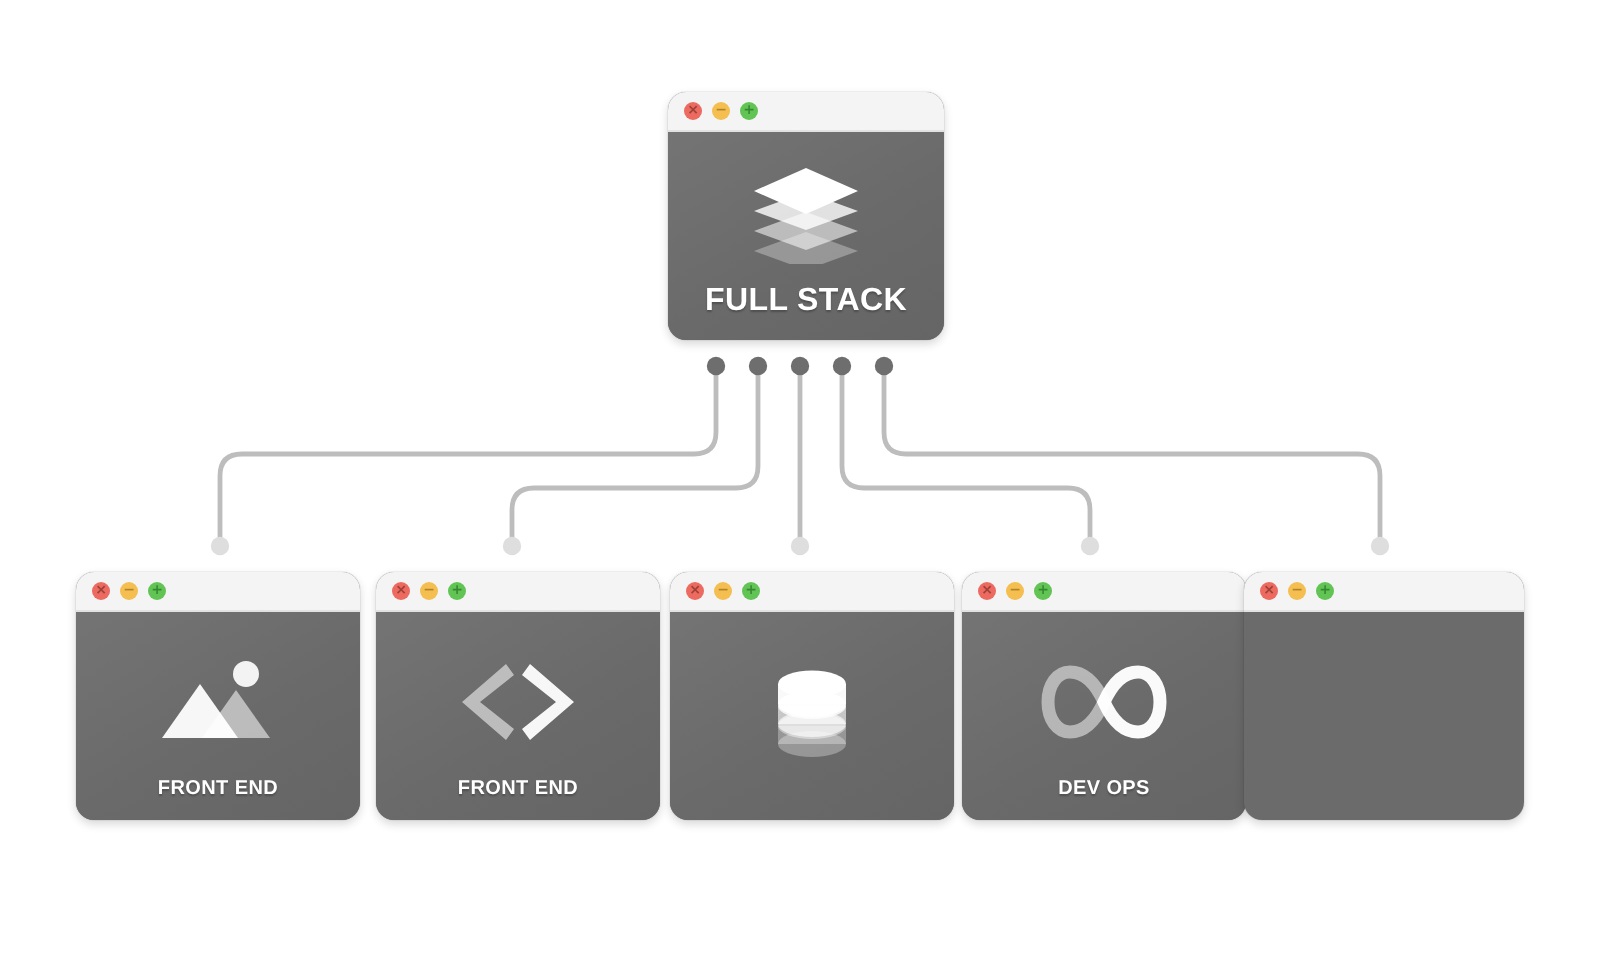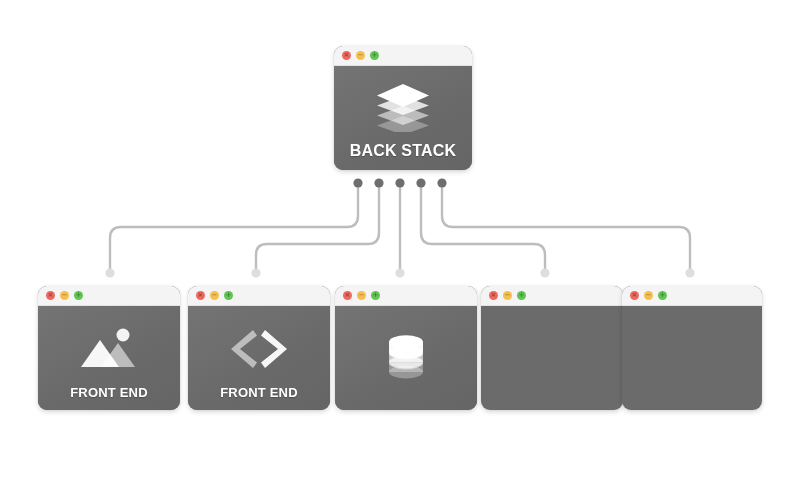--- a/index.html
+++ b/index.html
@@ -108,21 +108,21 @@
   }
   #card-fullstack .win-icon { padding-top: 4px; }
 
   
   .win.leaf {
     top: 286px;
     width: 142px;
     height: 124px;
   }
   .win.leaf .win-label {
-    font-size: 13px;
+    font-size: 10px;
   }
   .win.leaf .win-icon { padding-top: 6px; }
 
   #card-frontend  { left: 38px; }
   #card-backend   { left: 188px; }
   #card-database  { left: 335px; }
   #card-devops    { left: 481px; }
   #card-mobile    { left: 622px; width: 140px; }
 
   svg { display: block; }
@@ -171,21 +171,21 @@
     </div>
     <div class="win-body">
       <div class="win-icon">
         <svg width="62" height="52" viewBox="0 0 62 52" aria-hidden="true">
           <polygon points="31,36 57,45.5 31,55 5,45.5" fill="#ffffff" opacity="0.30"></polygon>
           <polygon points="31,26 57,35.5 31,45 5,35.5" fill="#ffffff" opacity="0.55"></polygon>
           <polygon points="31,16 57,25.5 31,35 5,25.5" fill="#ffffff" opacity="0.80"></polygon>
           <polygon points="31,4 57,15.5 31,27 5,15.5" fill="#ffffff" opacity="1"></polygon>
         </svg>
       </div>
-      <div class="win-label">BACK STACK</div>
+      <div class="win-label">FULL STACK</div>
     </div>
   </div>
 
   <div class="win leaf" id="card-frontend">
     <div class="win-chrome">
       <span class="dot red">×</span>
       <span class="dot yellow">−</span>
       <span class="dot green">+</span>
     </div>
     <div class="win-body">
@@ -242,20 +242,29 @@
       </div>
     </div>
   </div>
 
   <div class="win leaf" id="card-devops">
     <div class="win-chrome">
       <span class="dot red">×</span>
       <span class="dot yellow">−</span>
       <span class="dot green">+</span>
     </div>
+    <div class="win-body">
+      <div class="win-icon">
+        <svg width="64" height="40" viewBox="0 0 64 40" aria-hidden="true">
+          <path d="M32,20 C27,9 21,5 15,5 C8.5,5 4,11.5 4,20 C4,28.5 8.5,35 15,35 C21,35 27,31 32,20 Z" fill="none" stroke="#ffffff" stroke-width="6.5" stroke-linecap="round" opacity="0.50"></path>
+          <path d="M32,20 C37,31 43,35 49,35 C55.5,35 60,28.5 60,20 C60,11.5 55.5,5 49,5 C43,5 37,9 32,20 Z" fill="none" stroke="#ffffff" stroke-width="6.5" stroke-linecap="round" opacity="0.97"></path>
+        </svg>
+      </div>
+      <div class="win-label">DEV OPS</div>
+    </div>
   </div>
 
   <div class="win leaf" id="card-mobile">
     <div class="win-chrome">
       <span class="dot red">×</span>
       <span class="dot yellow">−</span>
       <span class="dot green">+</span>
     </div>
   </div>
 

